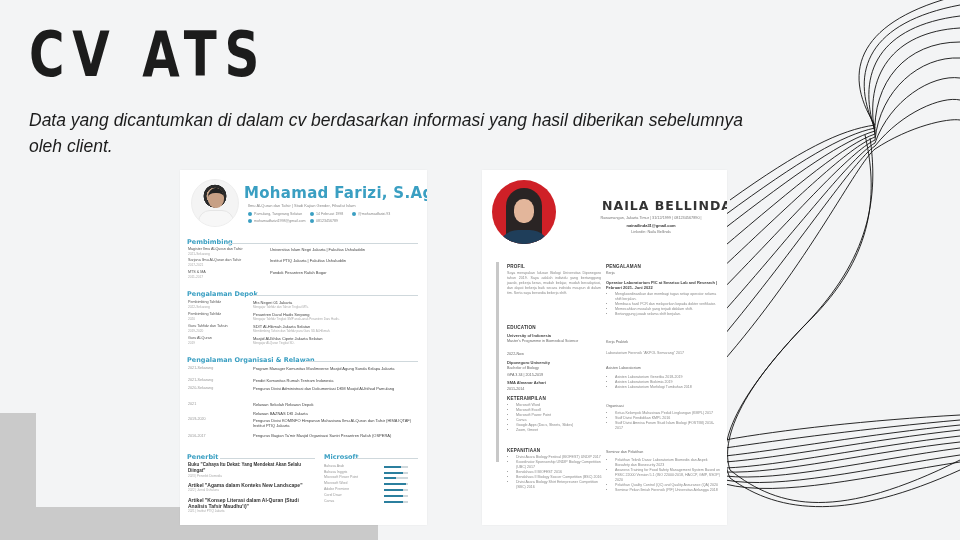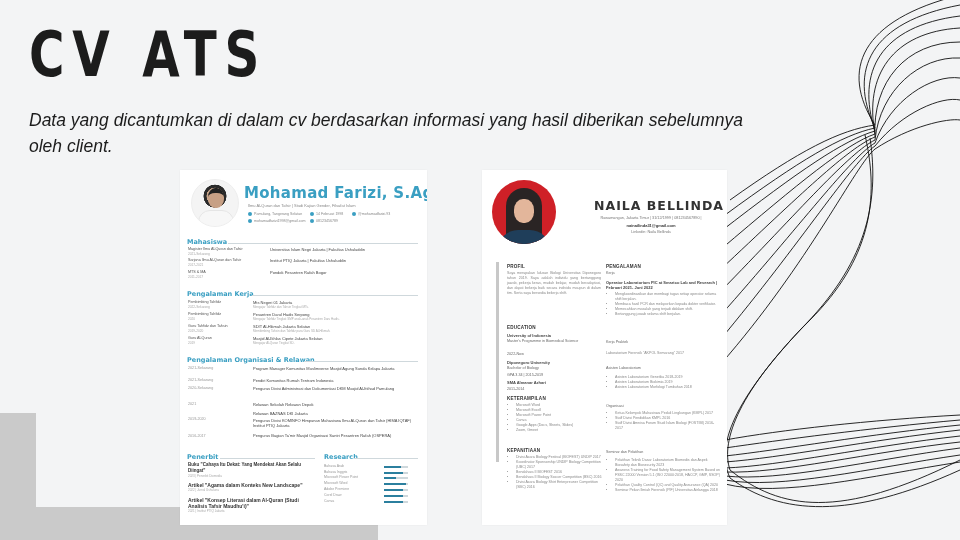--- a/index.html
+++ b/index.html
@@ -51,21 +51,21 @@
   .pub small { display: block; font-size: 3px; color: #aaa; font-weight: normal; line-height: 5px; }
   .skill { position: absolute; left: 144px; width: 98px; font-size: 3.5px; color: #999; height: 6px; }
   .skill .bar { position: absolute; left: 60px; top: 2px; width: 24px; height: 1.5px; background: #cfd8dc; }
   .skill .bar i { position: absolute; left: 0; top: 0; height: 1.5px; background: #2b7f9e; }
 
   
   .c2-photo { position: absolute; left: 10px; top: 10px; width: 64px; height: 64px; border-radius: 50%; background: #cf2027; overflow: hidden; }
   .c2-photo .hijab { position: absolute; left: 14px; top: 8px; width: 36px; height: 56px; background: #2a2424; border-radius: 18px 18px 6px 6px; }
   .c2-photo .face { position: absolute; left: 22px; top: 19px; width: 20px; height: 24px; background: #e3b69b; border-radius: 45%; }
   .c2-photo .shirt { position: absolute; left: 6px; top: 50px; width: 52px; height: 20px; background: #1f3e5a; border-radius: 20px 20px 0 0; }
-  .c2-name { position: absolute; left: 102px; top: 28px; width: 150px; text-align: center; font-family: "DejaVu Sans", sans-serif; font-weight: bold; font-size: 12.5px; letter-spacing: 1px; color: #333; white-space: nowrap; }
+  .c2-name { position: absolute; left: 110px; top: 28px; width: 150px; text-align: center; font-family: "DejaVu Sans", sans-serif; font-weight: bold; font-size: 12.5px; letter-spacing: 1px; color: #333; white-space: nowrap; }
   .c2-info { position: absolute; left: 94px; width: 150px; text-align: center; font-size: 3.8px; color: #777; white-space: nowrap; }
   .c2-email { font-weight: bold; color: #333; font-size: 4px; }
   .c2-divider { position: absolute; left: 14px; top: 92px; width: 3px; height: 200px; background: #c8c8c8; }
   .c2-h { position: absolute; font-weight: bold; font-size: 4.6px; color: #333; letter-spacing: 0.2px; }
   .c2-p { position: absolute; font-size: 3.6px; color: #888; line-height: 5px; text-align: justify; }
   .c2-b { position: absolute; font-size: 4px; color: #444; font-weight: bold; line-height: 5px; }
   .c2-sub { position: absolute; font-size: 3.7px; color: #666; line-height: 5px; }
   .c2-list { position: absolute; font-size: 3.6px; color: #888; line-height: 5px; padding-left: 6px; list-style: disc; }
 </style>
 </head>
@@ -112,30 +112,30 @@
   <div class="c1-name">Mohamad Farizi, S.Ag</div>
   <div class="c1-tagline">Ilmu Al-Quran dan Tafsir | Studi Kajian Gender, Filsafat Islam</div>
   <div class="c1-contacts">
     <span style="left:0;top:0"><i class="ic"></i><b style="font-weight:normal">Pamulang, Tangerang Selatan</b></span>
     <span style="left:0;top:7px"><i class="ic"></i><b style="font-weight:normal">mohamadfarizi1998@gmail.com</b></span>
     <span style="left:62px;top:0"><i class="ic"></i><b style="font-weight:normal">14 Februari 1998</b></span>
     <span style="left:62px;top:7px"><i class="ic"></i><b style="font-weight:normal">08123456789</b></span>
     <span style="left:104px;top:0"><i class="ic"></i><b style="font-weight:normal">@mohamadfarizi.93</b></span>
   </div>
 
-  <div class="sec-h" style="top:68px">Mahasiswa</div>
+  <div class="sec-h" style="top:68px">Pembimbing</div>
   <div class="sec-line" style="left:48px;top:73px;width:190px"></div>
   <div class="row-l" style="top:77px"><span>Magister Ilmu Al-Quran dan Tafsir</span><small>2021-Sekarang</small></div>
   <div class="row-r" style="left:90px;top:77px">Universitas Islam Negri Jakarta | Fakultas Ushuluddin</div>
   <div class="row-l" style="top:88px"><span>Sarjana Ilmu Al-Quran dan Tafsir</span><small>2017-2021</small></div>
   <div class="row-r" style="left:90px;top:88px">Institut PTIQ Jakarta | Fakultas Ushuluddin</div>
   <div class="row-l" style="top:100px"><span>MTS &amp; MA</span><small>2011-2017</small></div>
   <div class="row-r" style="left:90px;top:100px">Pondok Pesantren Rafah Bogor</div>
 
-  <div class="sec-h" style="top:120px">Pengalaman Kerja</div>
+  <div class="sec-h" style="top:120px">Pengalaman Depok</div>
   <div class="sec-line" style="left:72px;top:125px;width:166px"></div>
   <div class="row-l" style="top:130px"><span>Pembimbing Tahfidz</span><small>2022-Sekarang</small></div>
   <div class="row-r" style="left:73px;top:130px"><span>Mts Negeri 01 Jakarta</span><small>Mengajar Tahfidz dan Tahsin Tingkat MTs.</small></div>
   <div class="row-l" style="top:142px"><span>Pembimbing Tahfidz</span><small>2020</small></div>
   <div class="row-r" style="left:73px;top:142px"><span>Pesantren Darul Hadis Serpong</span><small>Mengajar Tahfidz Tingkat SMP anak-anak Pesantren Daru Hadis.</small></div>
   <div class="row-l" style="top:154px"><span>Guru Tahfidz dan Tahsin</span><small>2019-2020</small></div>
   <div class="row-r" style="left:73px;top:154px"><span>SDIT Al-Hikmah Jakarta Selatan</span><small>Membimbing Tahsin dan Tahfidz para Guru SD Al-Hikmah.</small></div>
   <div class="row-l" style="top:166px"><span>Guru Al-Quran</span><small>2019</small></div>
   <div class="row-r" style="left:73px;top:166px"><span>Masjid Al-Ikhlas Cipete Jakarta Selatan</span><small>Mengajar Al-Quran Tingkat SD.</small></div>
 
@@ -154,21 +154,21 @@
   <div class="row-r" style="left:73px;top:248px;width:166px">Pengurus Divisi KOMINFO Himpunan Mahasiswa Ilmu Al-Quran dan Tafsir (HIMA IQTAF) Institut PTIQ Jakarta</div>
   <div class="row-l" style="top:264px;color:#999">2016-2017</div>
   <div class="row-r" style="left:73px;top:263px;width:166px">Pengurus Bagian Ta'mir Masjid Organisasi Santri Pesantren Rafah (OSPERA)</div>
 
   <div class="sec-h" style="top:283px">Penerbit</div>
   <div class="sec-line" style="left:40px;top:288px;width:95px"></div>
   <div class="pub" style="top:292px"><span>Buku "Cahaya Itu Dekat: Yang Mendekat Akan Selalu Diingat"</span><small>2023 | Penerbit Diomedia</small></div>
   <div class="pub" style="top:312px;font-size:5px"><span>Artikel "Agama dalam Konteks New Landscape"</span><small>2022 | Jurnal Ushuluna</small></div>
   <div class="pub" style="top:327px;font-size:5px"><span>Artikel "Konsep Literasi dalam Al-Quran (Studi Analisis Tafsir Maudhu'i)"</span><small>2021 | Institut PTIQ Jakarta</small></div>
 
-  <div class="sec-h" style="left:144px;top:283px">Research</div>
+  <div class="sec-h" style="left:144px;top:283px">Microsoft</div>
   <div class="sec-line" style="left:174px;top:288px;width:64px"></div>
   <div class="skill" style="top:294px"><span>Bahasa Arab</span><div class="bar">
         <i style="width:70%"></i>
       </div></div>
   <div class="skill" style="top:300px"><span>Bahasa Inggris</span><div class="bar">
         <i style="width:80%"></i>
       </div></div>
   <div class="skill" style="top:305px"><span>Microsoft Power Point</span><div class="bar">
         <i style="width:50%"></i>
       </div></div>

